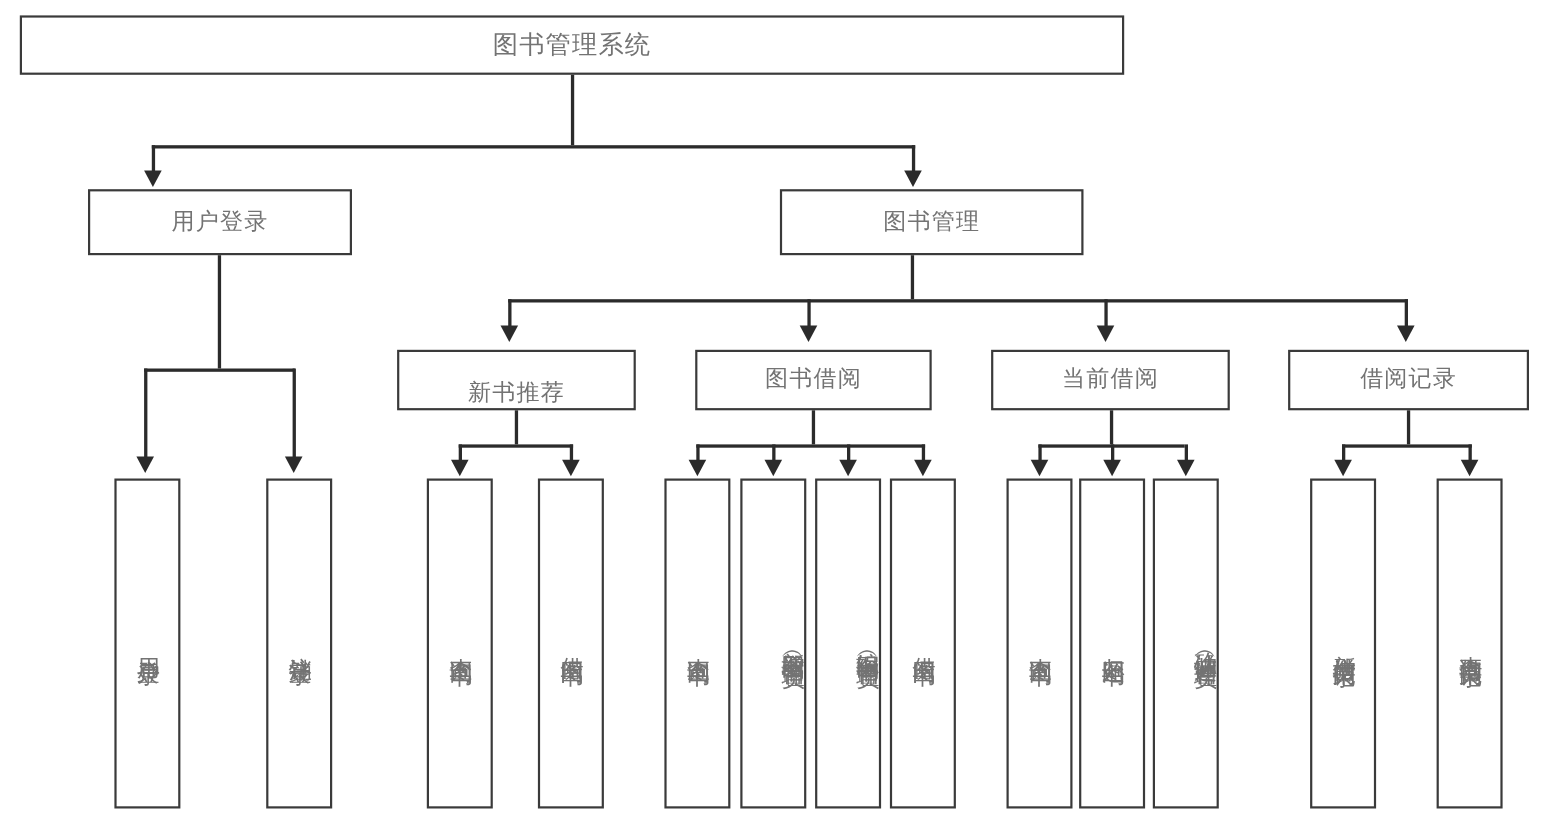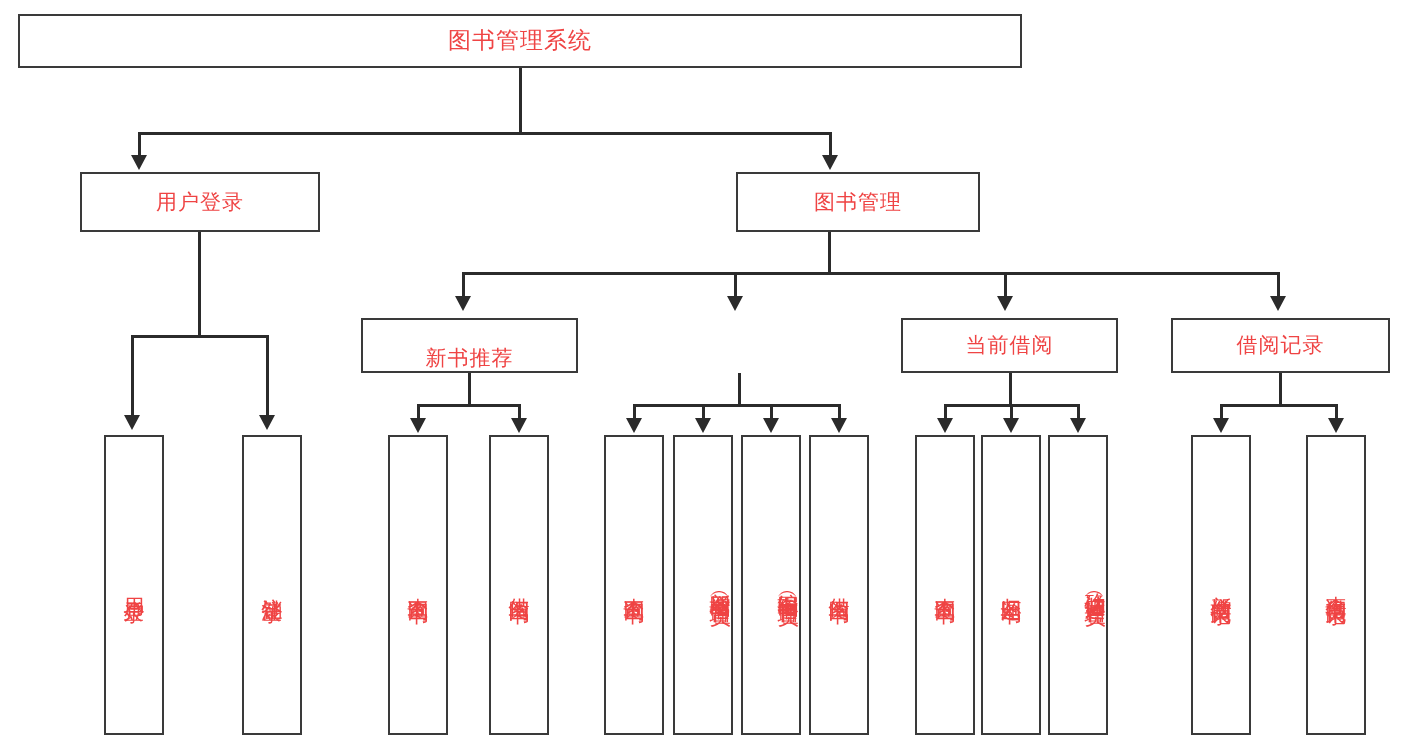--- a/index.html
+++ b/index.html
@@ -16,21 +16,21 @@
   }
   
   .node{
     position:absolute;
     box-sizing:border-box;
     background:#ffffff;
     border:2px solid #3a3a3a;
     display:flex;
     align-items:center;
     justify-content:center;
-    color:#ef4444;
+    color:#737373;
     line-height:1.18;
     text-align:center;
   }
   .node.root{
     font-size:23px;
     letter-spacing:1px;
   }
   .node.lvl2{
     font-size:21px;
     letter-spacing:1px;
@@ -95,21 +95,21 @@
   <div class="hline" style="left:138px;top:132px;width:694px;"></div>
   <div class="vline" style="left:138px;top:132px;height:25px;"></div>
   <div class="arrow" style="left:131px;top:155px;"></div>
   <div class="vline" style="left:829px;top:132px;height:25px;"></div>
   <div class="arrow" style="left:822px;top:155px;"></div>
 
   <div class="node lvl2" style="left:80px;top:172px;width:240px;height:60px;">
     <span class="label">用户登录</span>
   </div>
 
-  <div class="node lvl2" style="left:736px;top:172px;width:244px;height:60px;">
+  <div class="node lvl2" style="left:709px;top:172px;width:276px;height:60px;">
     <span class="label">图书管理</span>
   </div>
 
   <div class="vline" style="left:198px;top:232px;height:103px;"></div>
   <div class="hline" style="left:131px;top:335px;width:137px;"></div>
   <div class="vline" style="left:131px;top:335px;height:82px;"></div>
   <div class="arrow" style="left:124px;top:415px;"></div>
   <div class="vline" style="left:266px;top:335px;height:82px;"></div>
   <div class="arrow" style="left:259px;top:415px;"></div>
 
@@ -120,20 +120,23 @@
   <div class="vline" style="left:734px;top:272px;height:26px;"></div>
   <div class="arrow" style="left:727px;top:296px;"></div>
   <div class="vline" style="left:1004px;top:272px;height:26px;"></div>
   <div class="arrow" style="left:997px;top:296px;"></div>
   <div class="vline" style="left:1277px;top:272px;height:26px;"></div>
   <div class="arrow" style="left:1270px;top:296px;"></div>
 
   <div class="node lvl3" style="left:361px;top:318px;width:217px;height:55px;align-items:flex-end;">
     <span class="label">新书推荐</span>
   </div>
+  <div class="node lvl3" style="left:632px;top:318px;width:215px;height:55px;">
+    <span class="label">图书借阅</span>
+  </div>
   <div class="node lvl3" style="left:1171px;top:318px;width:219px;height:55px;">
     <span class="label">借阅记录</span>
   </div>
   <div class="node lvl3" style="left:901px;top:318px;width:217px;height:55px;">
     <span class="label">当前借阅</span>
   </div>
 
   <div class="vline" style="left:468px;top:373px;height:31px;"></div>
   <div class="hline" style="left:417px;top:404px;width:104px;"></div>
   <div class="vline" style="left:417px;top:404px;height:16px;"></div>

